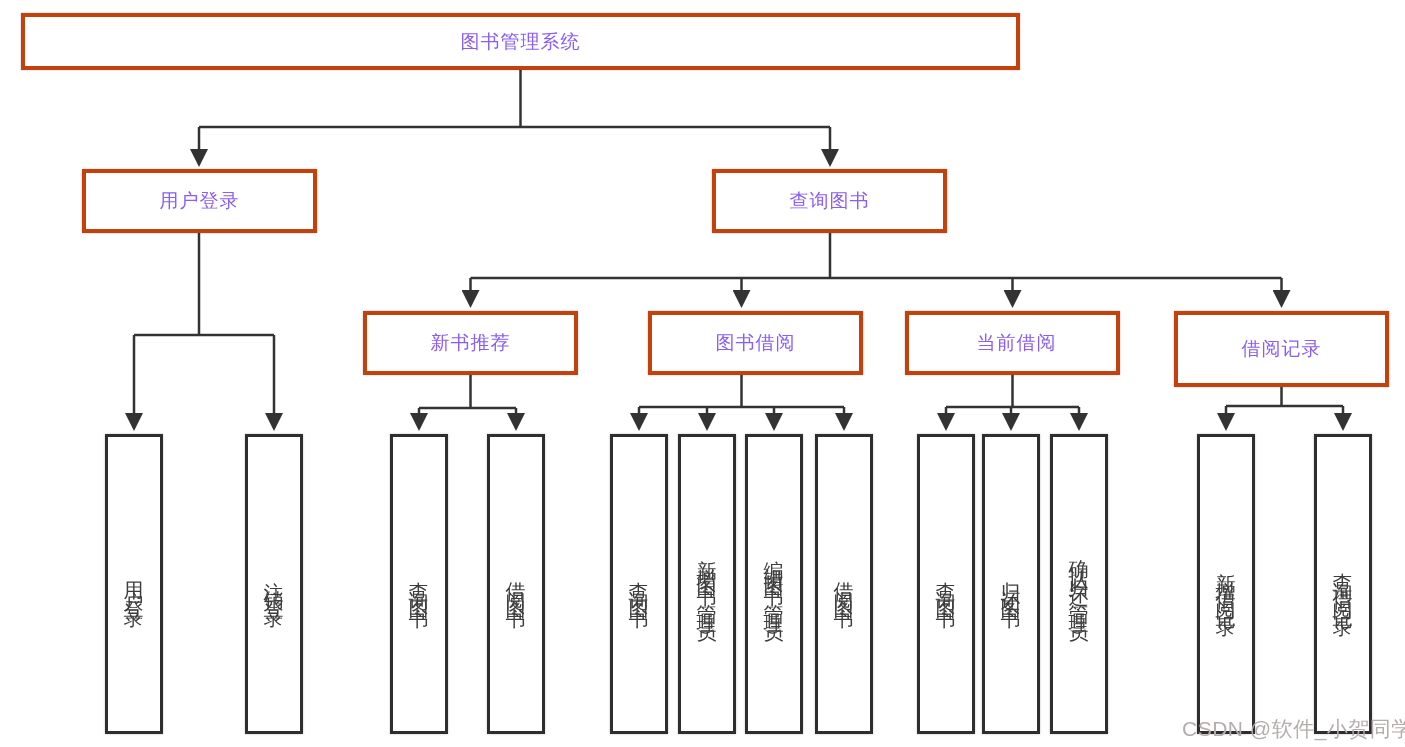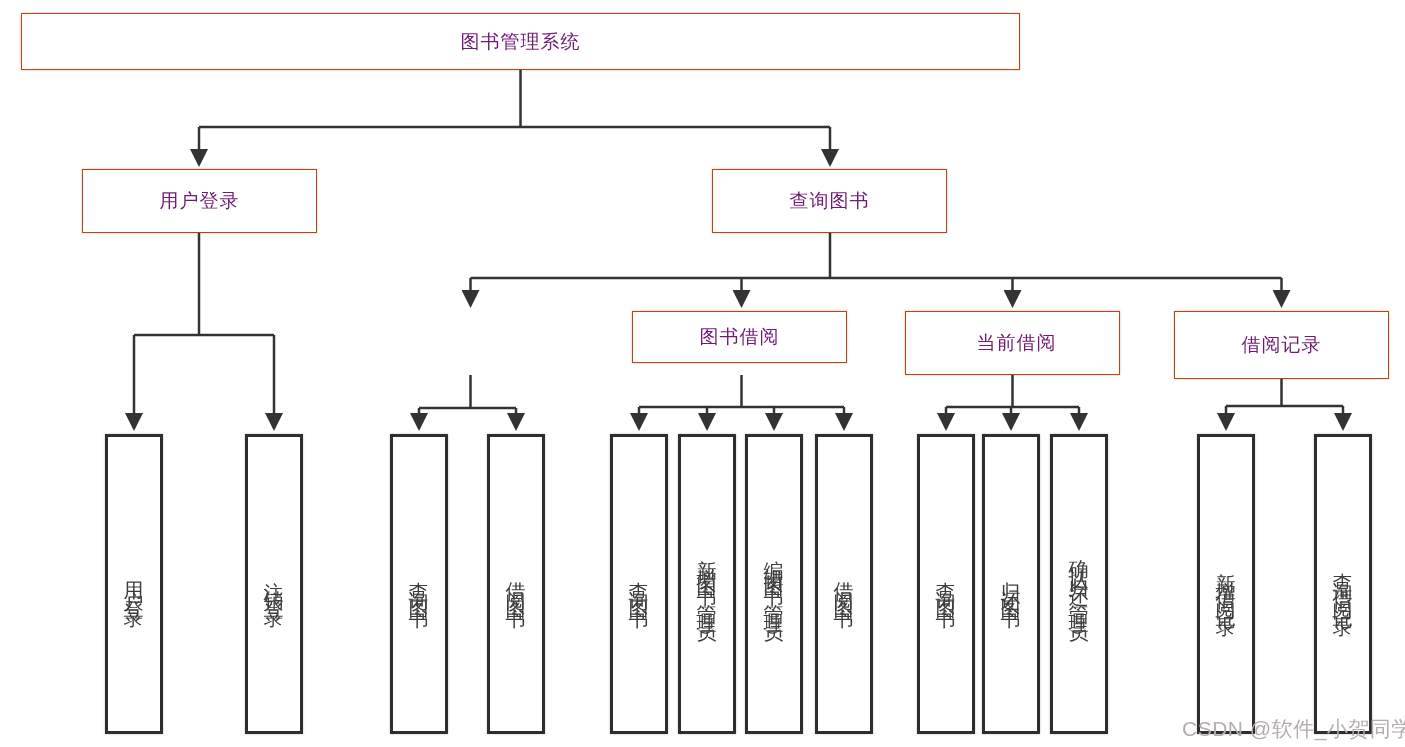--- a/index.html
+++ b/index.html
@@ -14,25 +14,25 @@
     position:absolute;left:0;top:0;z-index:1;
   }
   #connectors path.wire{
     stroke:#333333;
     stroke-width:2.5;
     fill:none;
   }
   .hbox{
     position:absolute;z-index:2;
     background:#ffffff;
-    border:1px solid #c2410c;
+    border:4px solid #c2410c;
     box-shadow:0 0 2px rgba(0,0,0,.25);
     display:flex;align-items:center;justify-content:center;
     box-sizing:border-box;
-    font-size:19px;color:#701a75;
+    font-size:19px;color:#8b5cf6;
     letter-spacing:1px;
   }
   .vbox{
     position:absolute;z-index:2;
     background:#ffffff;
     border:3px solid #2e2e2e;
     box-shadow:0 0 2px rgba(0,0,0,.25);
     display:flex;align-items:center;justify-content:center;
     box-sizing:border-box;
     width:58px;top:434px;height:300px;
@@ -109,27 +109,30 @@
     <span>图书管理系统</span>
   </div>
 
   <div class="hbox" style="left:82px;top:169px;width:235px;height:64px;">
     <span>用户登录</span>
   </div>
   <div class="hbox" style="left:712px;top:169px;width:235px;height:64px;">
     <span>查询图书</span>
   </div>
 
-  <div class="hbox" style="left:632px;top:311px;width:215px;height:52px;">
+  <div class="hbox" style="left:363px;top:311px;width:215px;height:64px;">
+    <span>新书推荐</span>
+  </div>
+  <div class="hbox" style="left:648px;top:311px;width:215px;height:64px;">
     <span>图书借阅</span>
   </div>
   <div class="hbox" style="left:905px;top:311px;width:215px;height:64px;padding-left:8px;">
     <span>当前借阅</span>
   </div>
-  <div class="hbox" style="left:1174px;top:311px;width:215px;height:68px;">
+  <div class="hbox" style="left:1174px;top:311px;width:215px;height:76px;">
     <span>借阅记录</span>
   </div>
 
   <div class="vbox" style="left:105px;">
     <span>用户登录</span>
   </div>
   <div class="vbox" style="left:245px;">
     <span>注销登录</span>
   </div>
 

